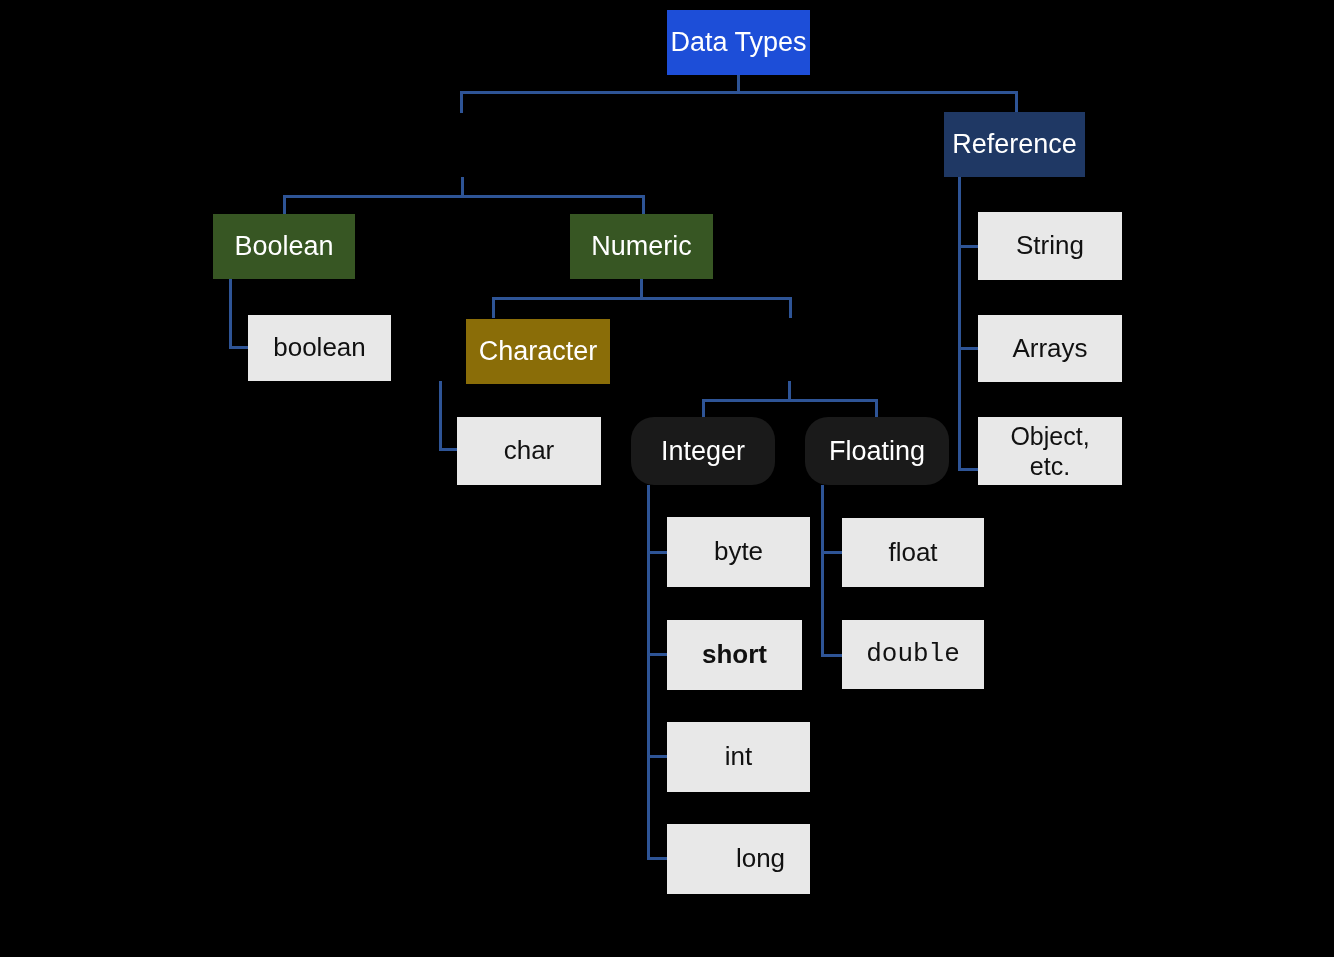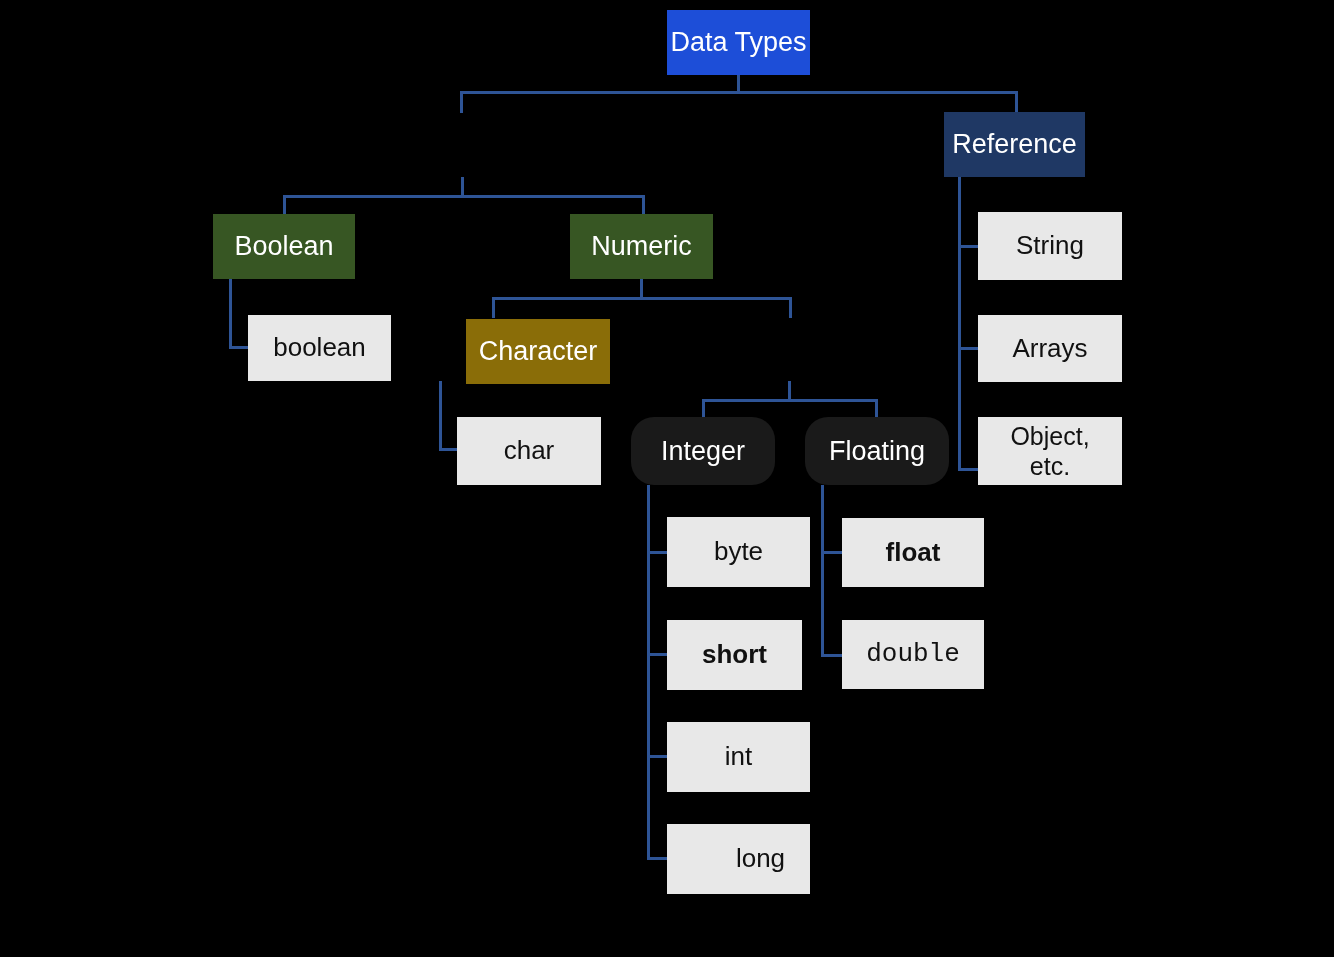--- a/index.html
+++ b/index.html
@@ -144,21 +144,21 @@
   </div>
 
   <div class="node lvl-leaf" style="left:667px; top:722px; width:143px; height:70px;">
     <span>int</span>
   </div>
 
   <div class="node lvl-leaf" style="left:667px; top:824px; width:143px; height:70px;padding-left:44px;">
     <span>long</span>
   </div>
 
-  <div class="node lvl-leaf" style="left:842px; top:518px; width:142px; height:69px;font-weight:bold;">
+  <div class="node lvl-leaf" style="left:842px; top:518px; width:142px; height:69px;">
     <span>float</span>
   </div>
 
   <div class="node lvl-leaf" style="left:842px; top:620px; width:142px; height:69px;font-family:Liberation Mono, monospace;">
     <span>double</span>
   </div>
 
   <div class="node lvl-leaf" style="left:978px; top:212px; width:144px; height:68px;">
     <span>String</span>
   </div>

